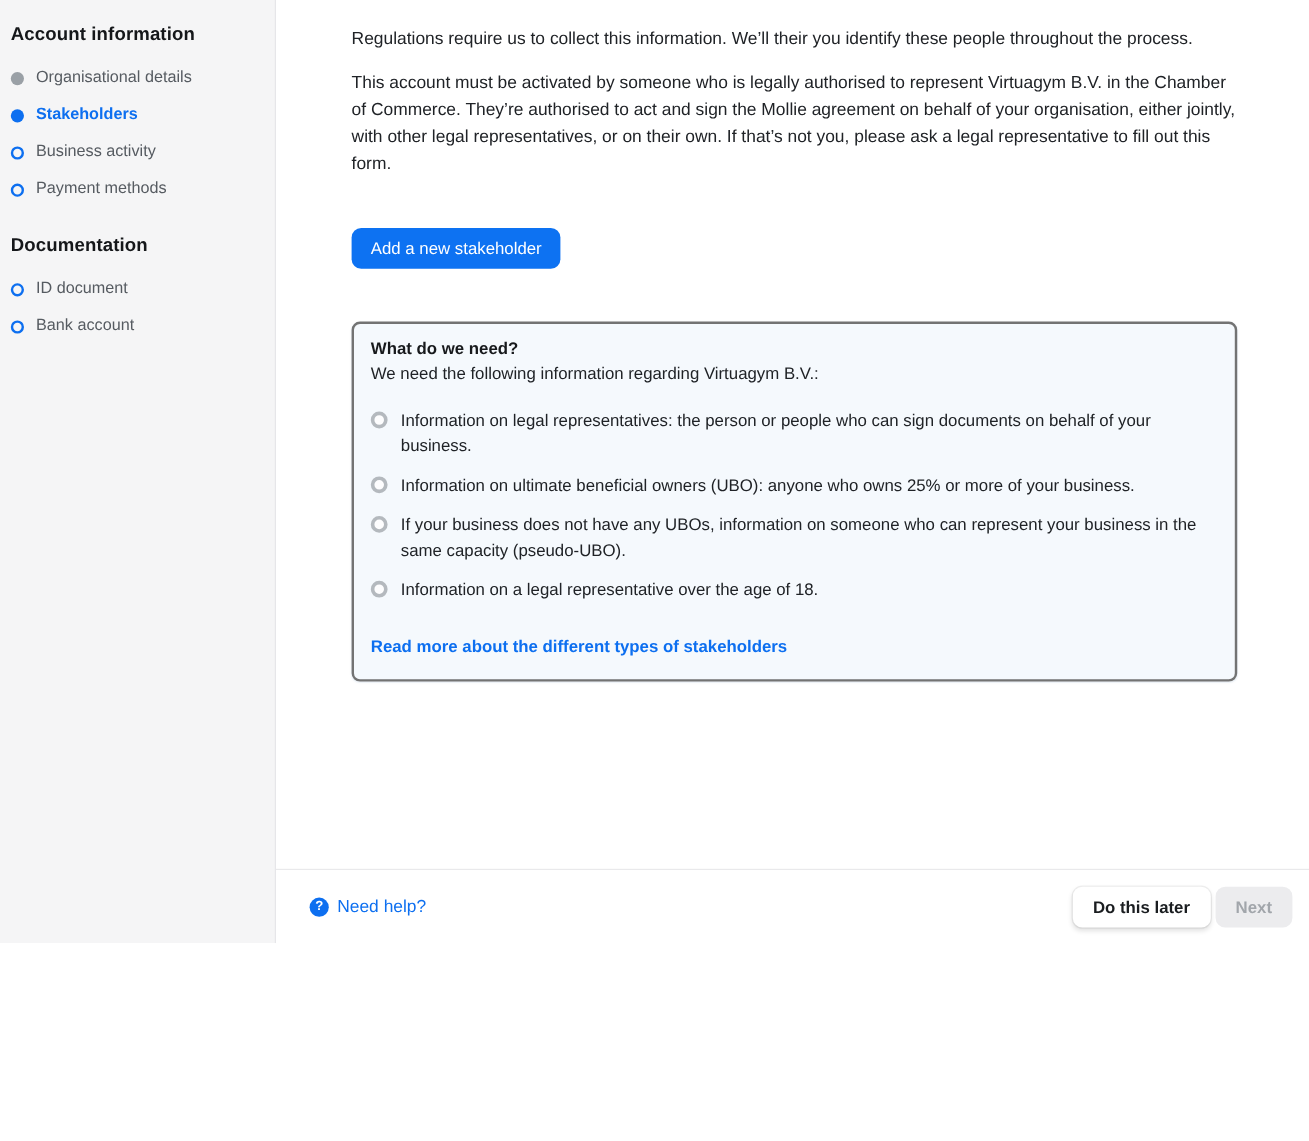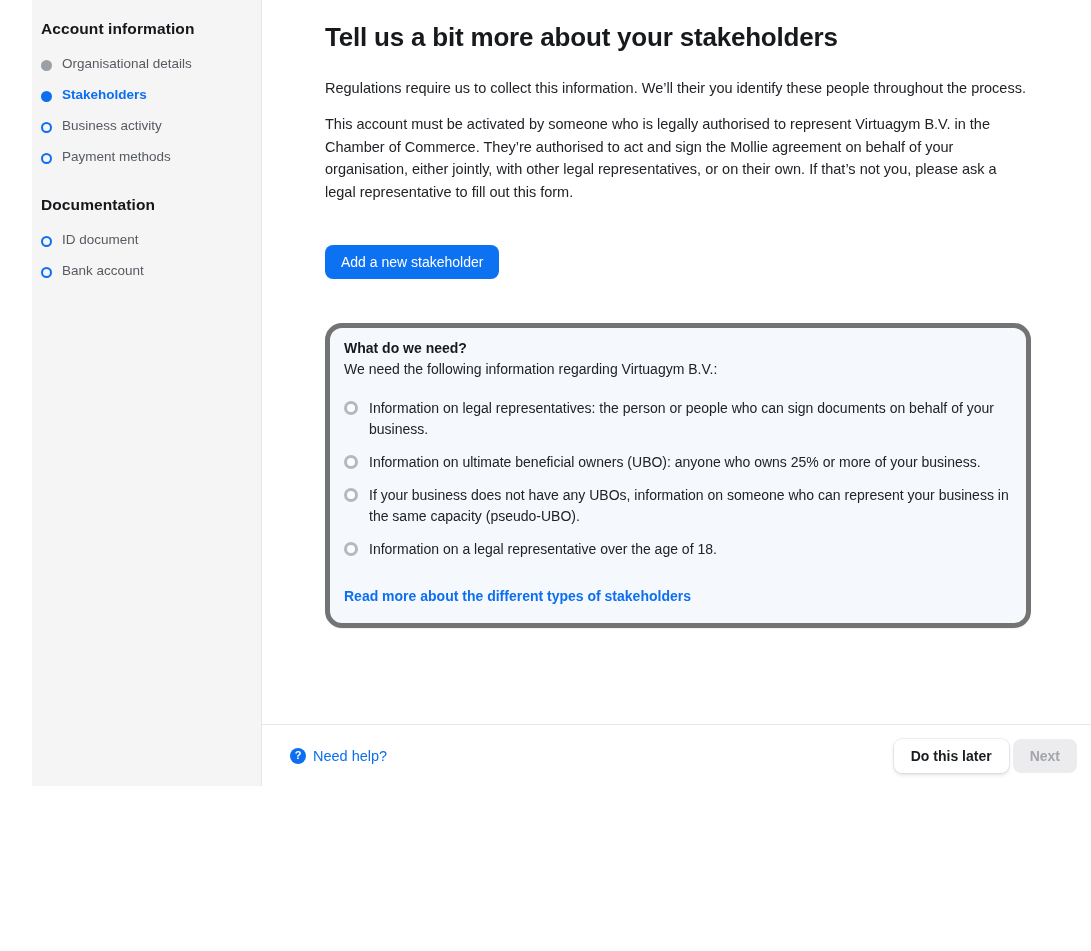--- a/index.html
+++ b/index.html
@@ -1,39 +1,39 @@
 <!DOCTYPE html>
 <html><head>
 <meta charset="utf-8">
 <style>
   * { margin:0; padding:0; box-sizing:border-box; }
   html,body { width:1091px; height:951px; }
   body { font-family:"Liberation Sans", sans-serif; background:#ffffff; color:#202327; }
-  .page { display:flex; width:1091px; height:786px; overflow:hidden;padding-left:32px; }
+  .page { display:flex; width:1091px; height:786px; overflow:hidden; }
 
   
   .sidebar { width:230px; flex-shrink:0; background:#f5f5f6; border-right:1px solid #e6e6e9; padding:20px 10px 0 9px; }
   .sb-section { margin-bottom:32px; }
   .sb-title { font-size:15.5px; font-weight:bold; color:#15171a; margin-bottom:18px; letter-spacing:.1px; }
   .sb-item { display:flex; align-items:flex-end; gap:10px; margin-bottom:16px; font-size:13.5px; color:#565b61; cursor:pointer; }
   .dot { width:11px; height:11px; border-radius:50%; flex-shrink:0; }
   .dot.done { background:#9aa0a6; }
   .dot.active { background:#0d6ff0; }
   .dot.todo { background:transparent; border:2.5px solid #0d6ff0; }
   .sb-item.active .sb-label { color:#0d6ff0; font-weight:bold; }
 
   
   .main { flex:1; display:flex; flex-direction:column; background:#ffffff; }
   .content { flex:1; padding:22px 60px 0 63px; }
   h1 { font-size:26px; font-weight:bold; color:#17191c; letter-spacing:-.2px; margin-bottom:24px; }
   .para { font-size:14.5px; line-height:1.55; color:#202327; margin-bottom:14px; max-width:740px; }
   .add-btn { margin-top:28px; display:inline-block; background:#0d72f2; color:#ffffff; font-family:inherit;
              font-size:14px; font-weight:normal; border:none; border-radius:8px; padding:9px 16px; cursor:pointer; }
 
-  .info-box { margin-top:44px; max-width:738px; background:#f5f9fd; border:5px solid #737373; border-radius:17px;
+  .info-box { margin-top:44px; max-width:738px; background:#f5f9fd; border:2px solid #737373; border-radius:7px;
               padding:12px 14px 18px; box-shadow:0 1px 1px rgba(180,200,220,.25); }
   .info-title { font-size:14px; font-weight:bold; color:#17191c; margin-bottom:5px; }
   .info-sub { font-size:14px; color:#202327; margin-bottom:21px; }
   .info-item { display:flex; gap:11px; font-size:14px; line-height:1.45; color:#202327; margin-bottom:13px; max-width:700px; }
   .ring { width:14px; height:14px; border-radius:50%; border:3.5px solid #b4b9be; background:#fdfdfe; flex-shrink:0; margin-top:3px; }
   .info-link { display:inline-block; margin-top:16px; color:#0d6ff0; font-size:14px; font-weight:bold; text-decoration:none; cursor:pointer; }
 
   
   .footer { height:62px; flex-shrink:0; border-top:1px solid #e9e9eb; display:flex; align-items:center; padding:0 14px 0 28px; background:#ffffff; }
   .help { display:flex; align-items:center; gap:7px; color:#0d6ff0; font-size:14.5px; cursor:pointer; text-decoration:none; }
@@ -79,21 +79,20 @@
       </div>
       <div class="sb-item">
         <span class="dot todo"></span>
         <span class="sb-label">Bank account</span>
       </div>
     </div>
   </aside>
 
   <div class="main">
     <div class="content">
-      <h1>Tell us a bit more about your stakeholders</h1>
       <p class="para">Regulations require us to collect this information. We’ll their you identify these people throughout the process.</p>
       <p class="para">This account must be activated by someone who is legally authorised to represent Virtuagym B.V. in the Chamber of Commerce. They’re authorised to act and sign the Mollie agreement on behalf of your organisation, either jointly, with other legal representatives, or on their own. If that’s not you, please ask a legal representative to fill out this form.</p>
 
       <button class="add-btn">Add a new stakeholder</button>
 
       <div class="info-box">
         <div class="info-title">What do we need?</div>
         <div class="info-sub">We need the following information regarding Virtuagym B.V.:</div>
 
         <div class="info-item">

